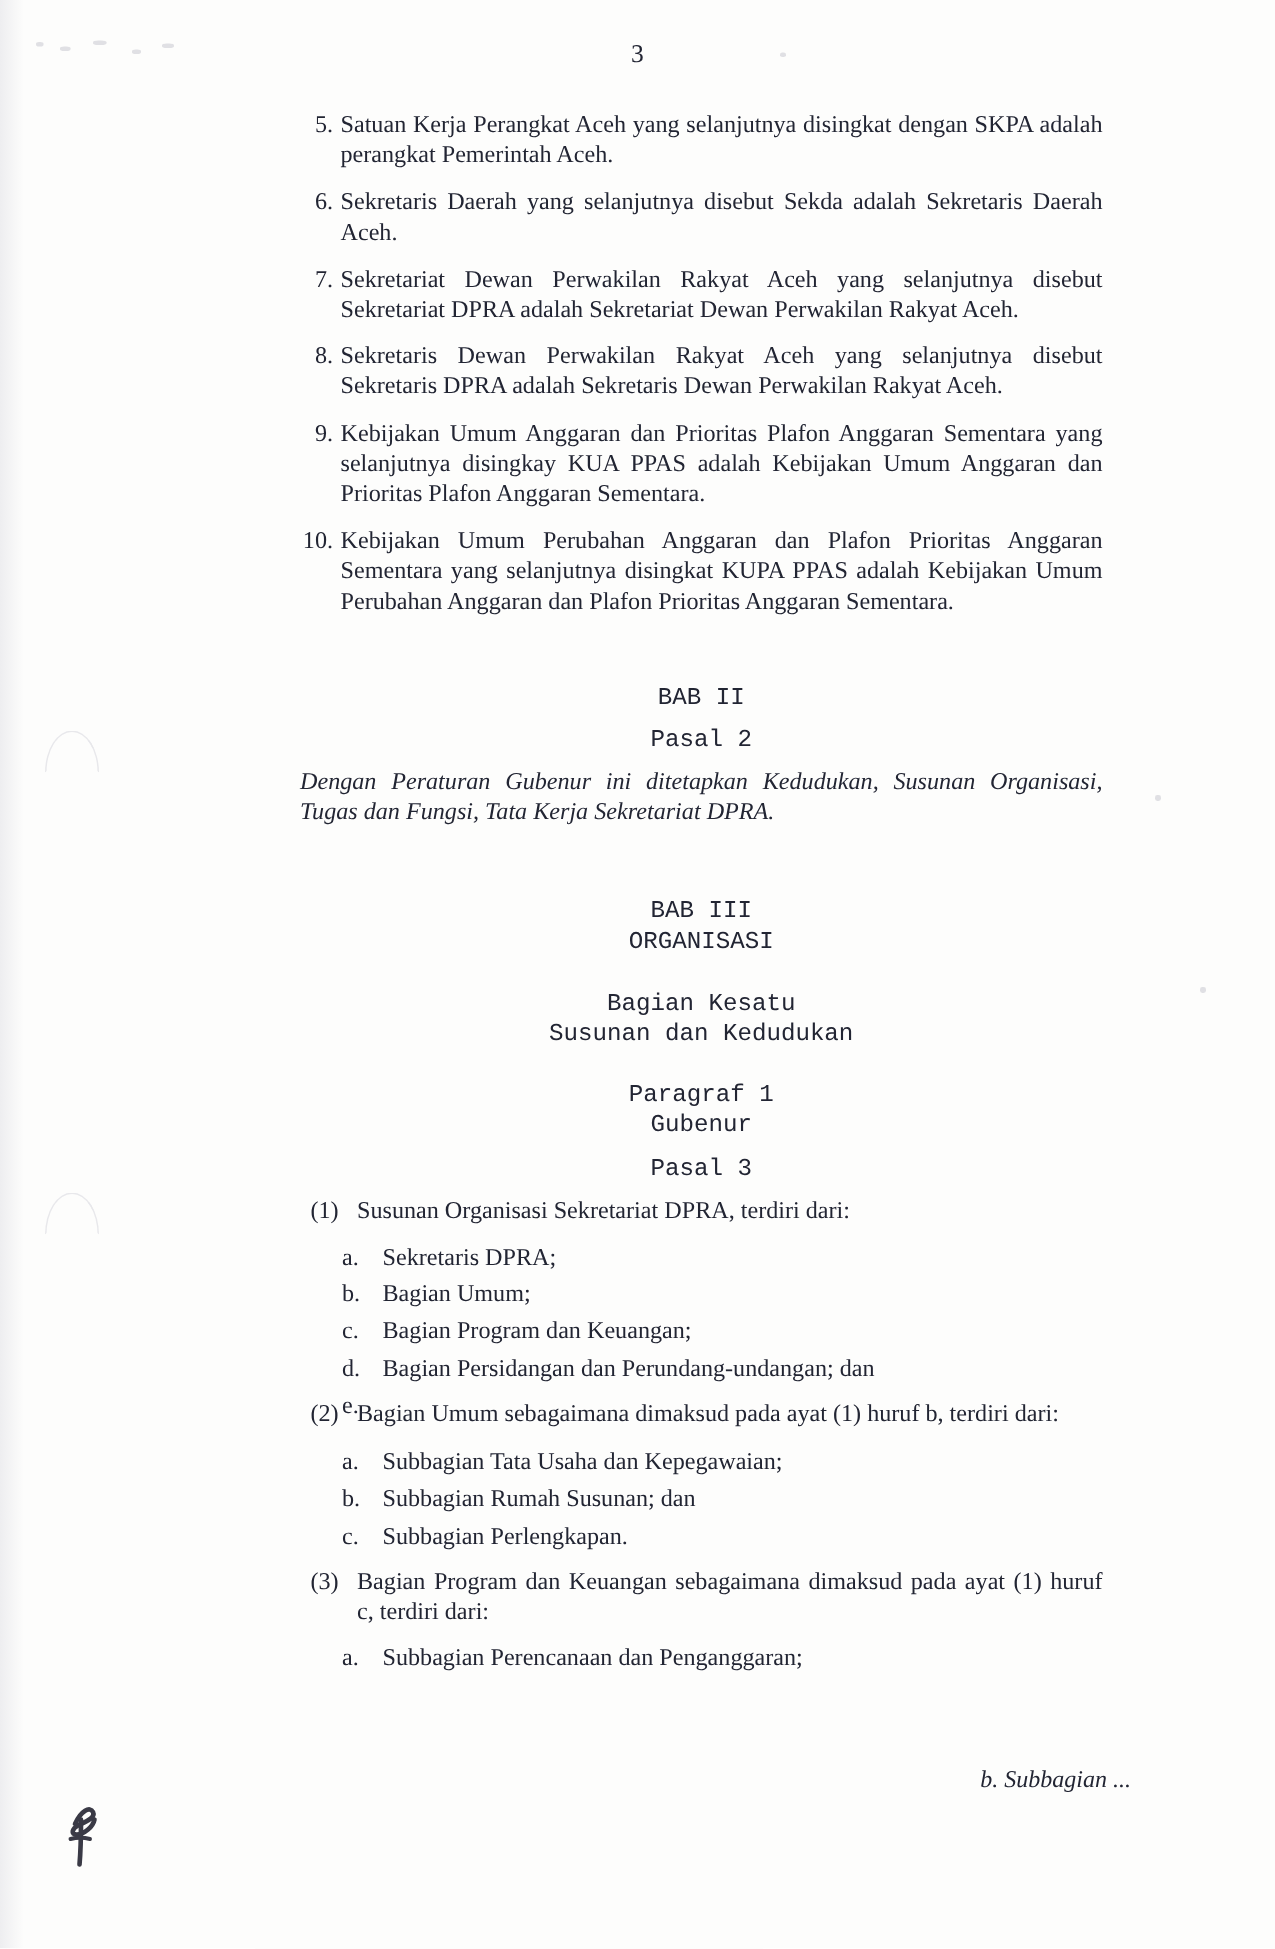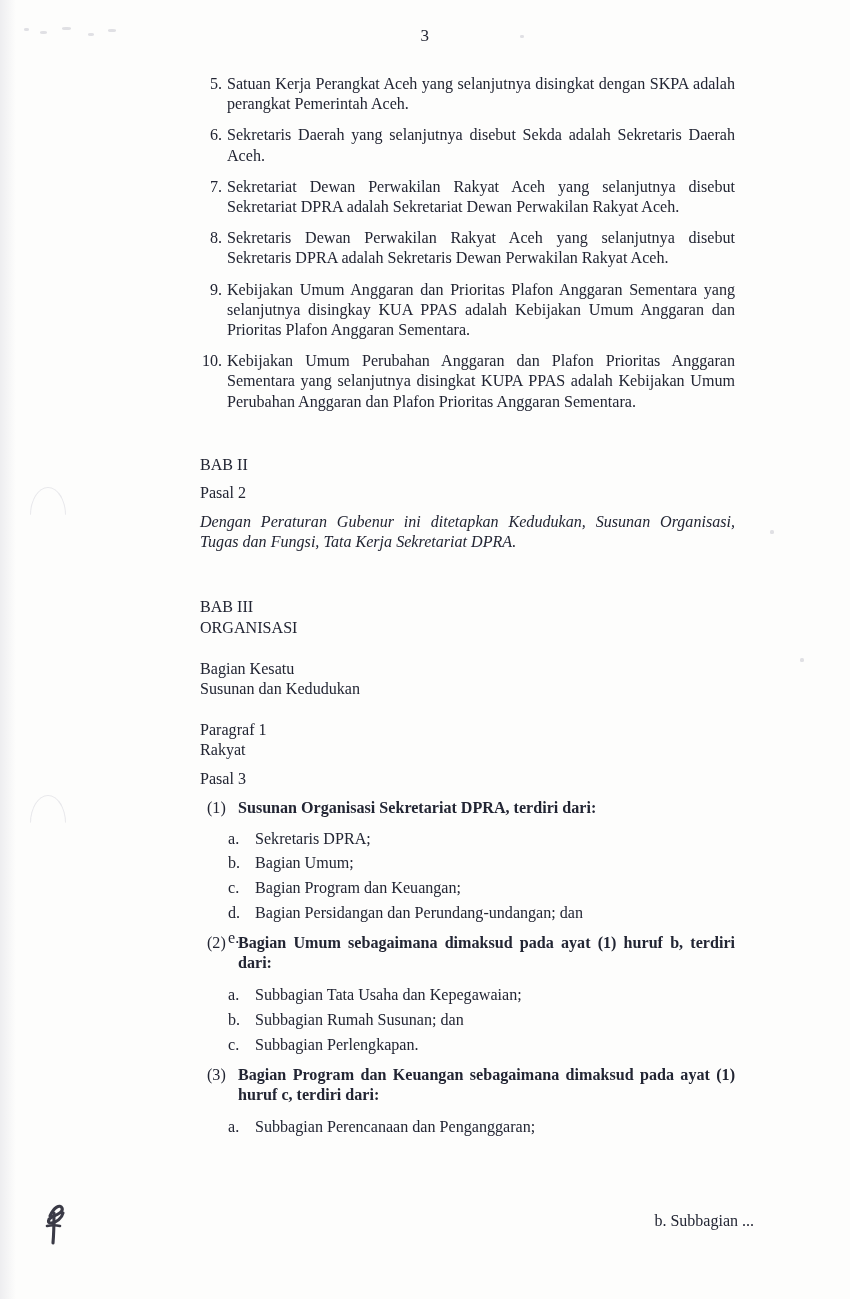--- a/index.html
+++ b/index.html
@@ -82,20 +82,22 @@
     width: 22px;
     text-align: right;
   }
   .num-item.wide > .marker {
     left: -10px;
     width: 32px;
   }
 
   
   .heading-block {
+    text-align: center;
+    font-family: Liberation Mono, monospace;
   }
   .heading-line {
     line-height: 20.6px;
   }
   .gap-lg { height: 32px; }
   .gap-md { height: 20px; }
   .gap-sm { height: 13px; }
   .gap-xs { height: 8px; }
 
   
@@ -116,21 +118,20 @@
   .ayat > .marker {
     position: absolute;
     left: 7px;
     top: 0;
     width: 28px;
     text-align: left;
   }
   .ayat-lead {
     text-align: justify;
     text-justify: inter-word;
-    font-weight: bold;
   }
   
   .alpha-list {
     margin-top: 2px;
   }
   .alpha-item {
     position: relative;
     padding-left: 27px;
     margin-left: 28px;
     line-height: 25px;
@@ -144,21 +145,22 @@
     text-align: left;
   }
   .alpha-item.tight {
     line-height: 23px;
   }
 
   
   .catchword {
     position: absolute;
     right: 96px;
-    top: 1212px;
+    top: 1178px;
+    font-style: italic;
     font-size: 16px;
   }
 
   
   .initial-mark {
     position: absolute;
     left: 38px;
     top: 1196px;
     width: 36px;
     height: 54px;
@@ -226,21 +228,21 @@
     <div class="gap-sm"></div>
 
     <div class="heading-block">
       <div class="heading-line">BAB III</div>
       <div class="heading-line">ORGANISASI</div>
       <div class="gap-md"></div>
       <div class="heading-line">Bagian Kesatu</div>
       <div class="heading-line">Susunan dan Kedudukan</div>
       <div class="gap-md"></div>
       <div class="heading-line">Paragraf 1</div>
-      <div class="heading-line">Rakyat</div>
+      <div class="heading-line">Gubenur</div>
       <div class="gap-xs"></div>
       <div class="heading-line">Pasal 3</div>
     </div>
 
     <div class="gap-xs"></div>
 
     <div class="ayat">
       <span class="marker">(1)</span>
       <span class="ayat-lead">Susunan Organisasi Sekretariat DPRA, terdiri dari:</span>
     </div>

